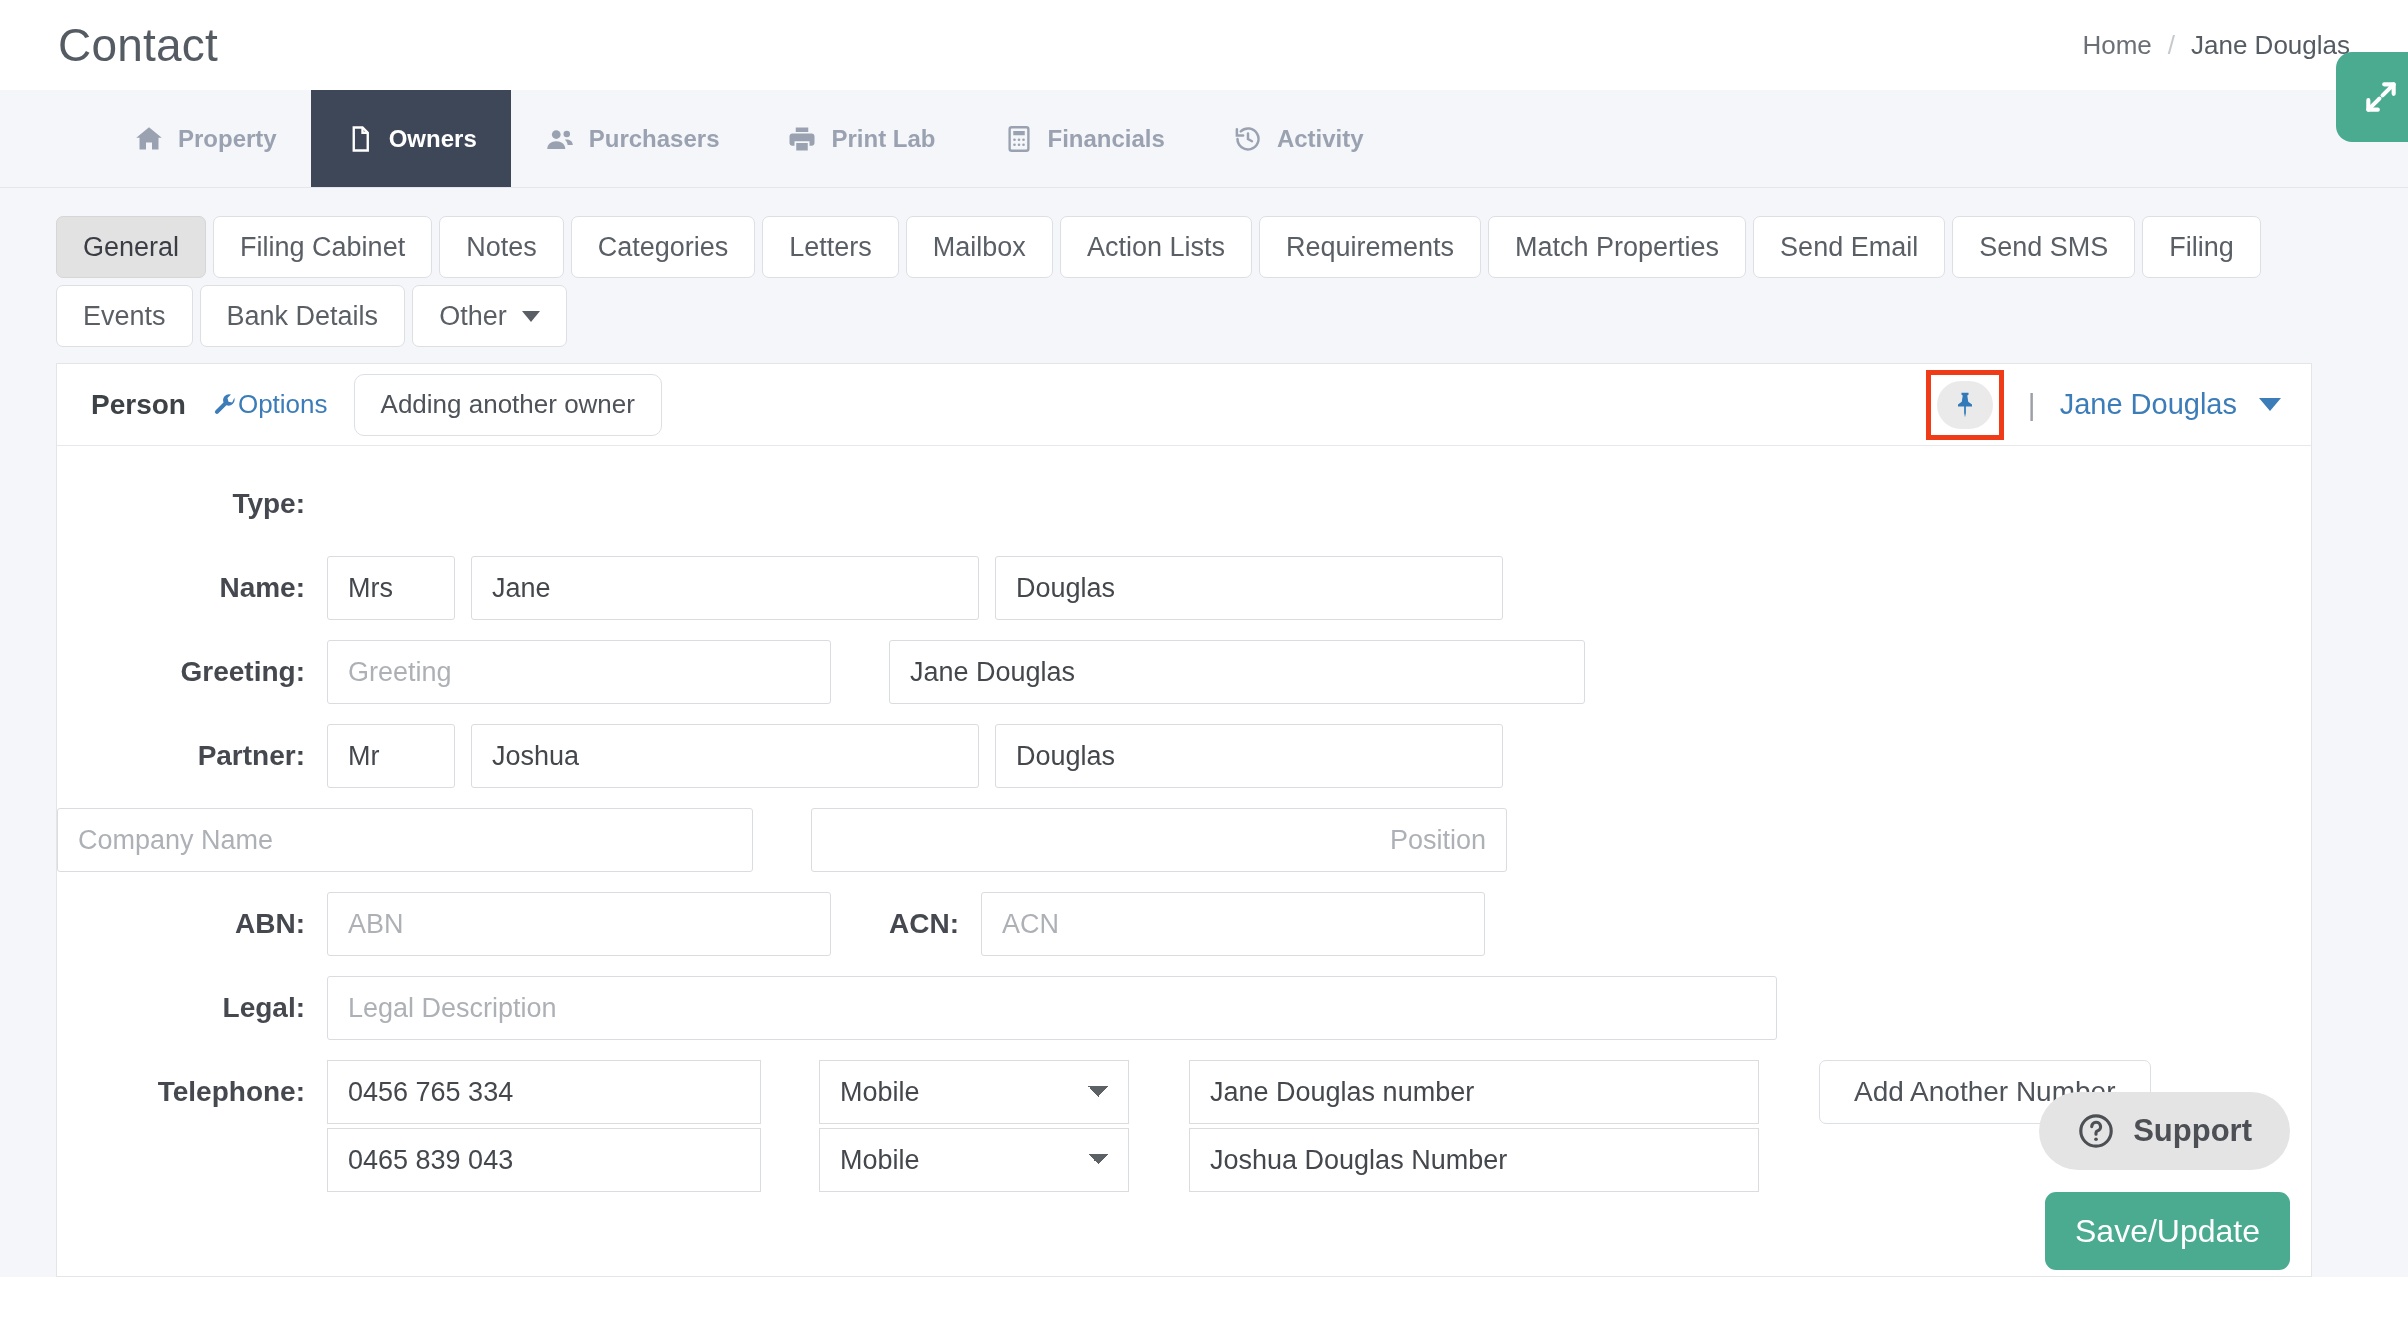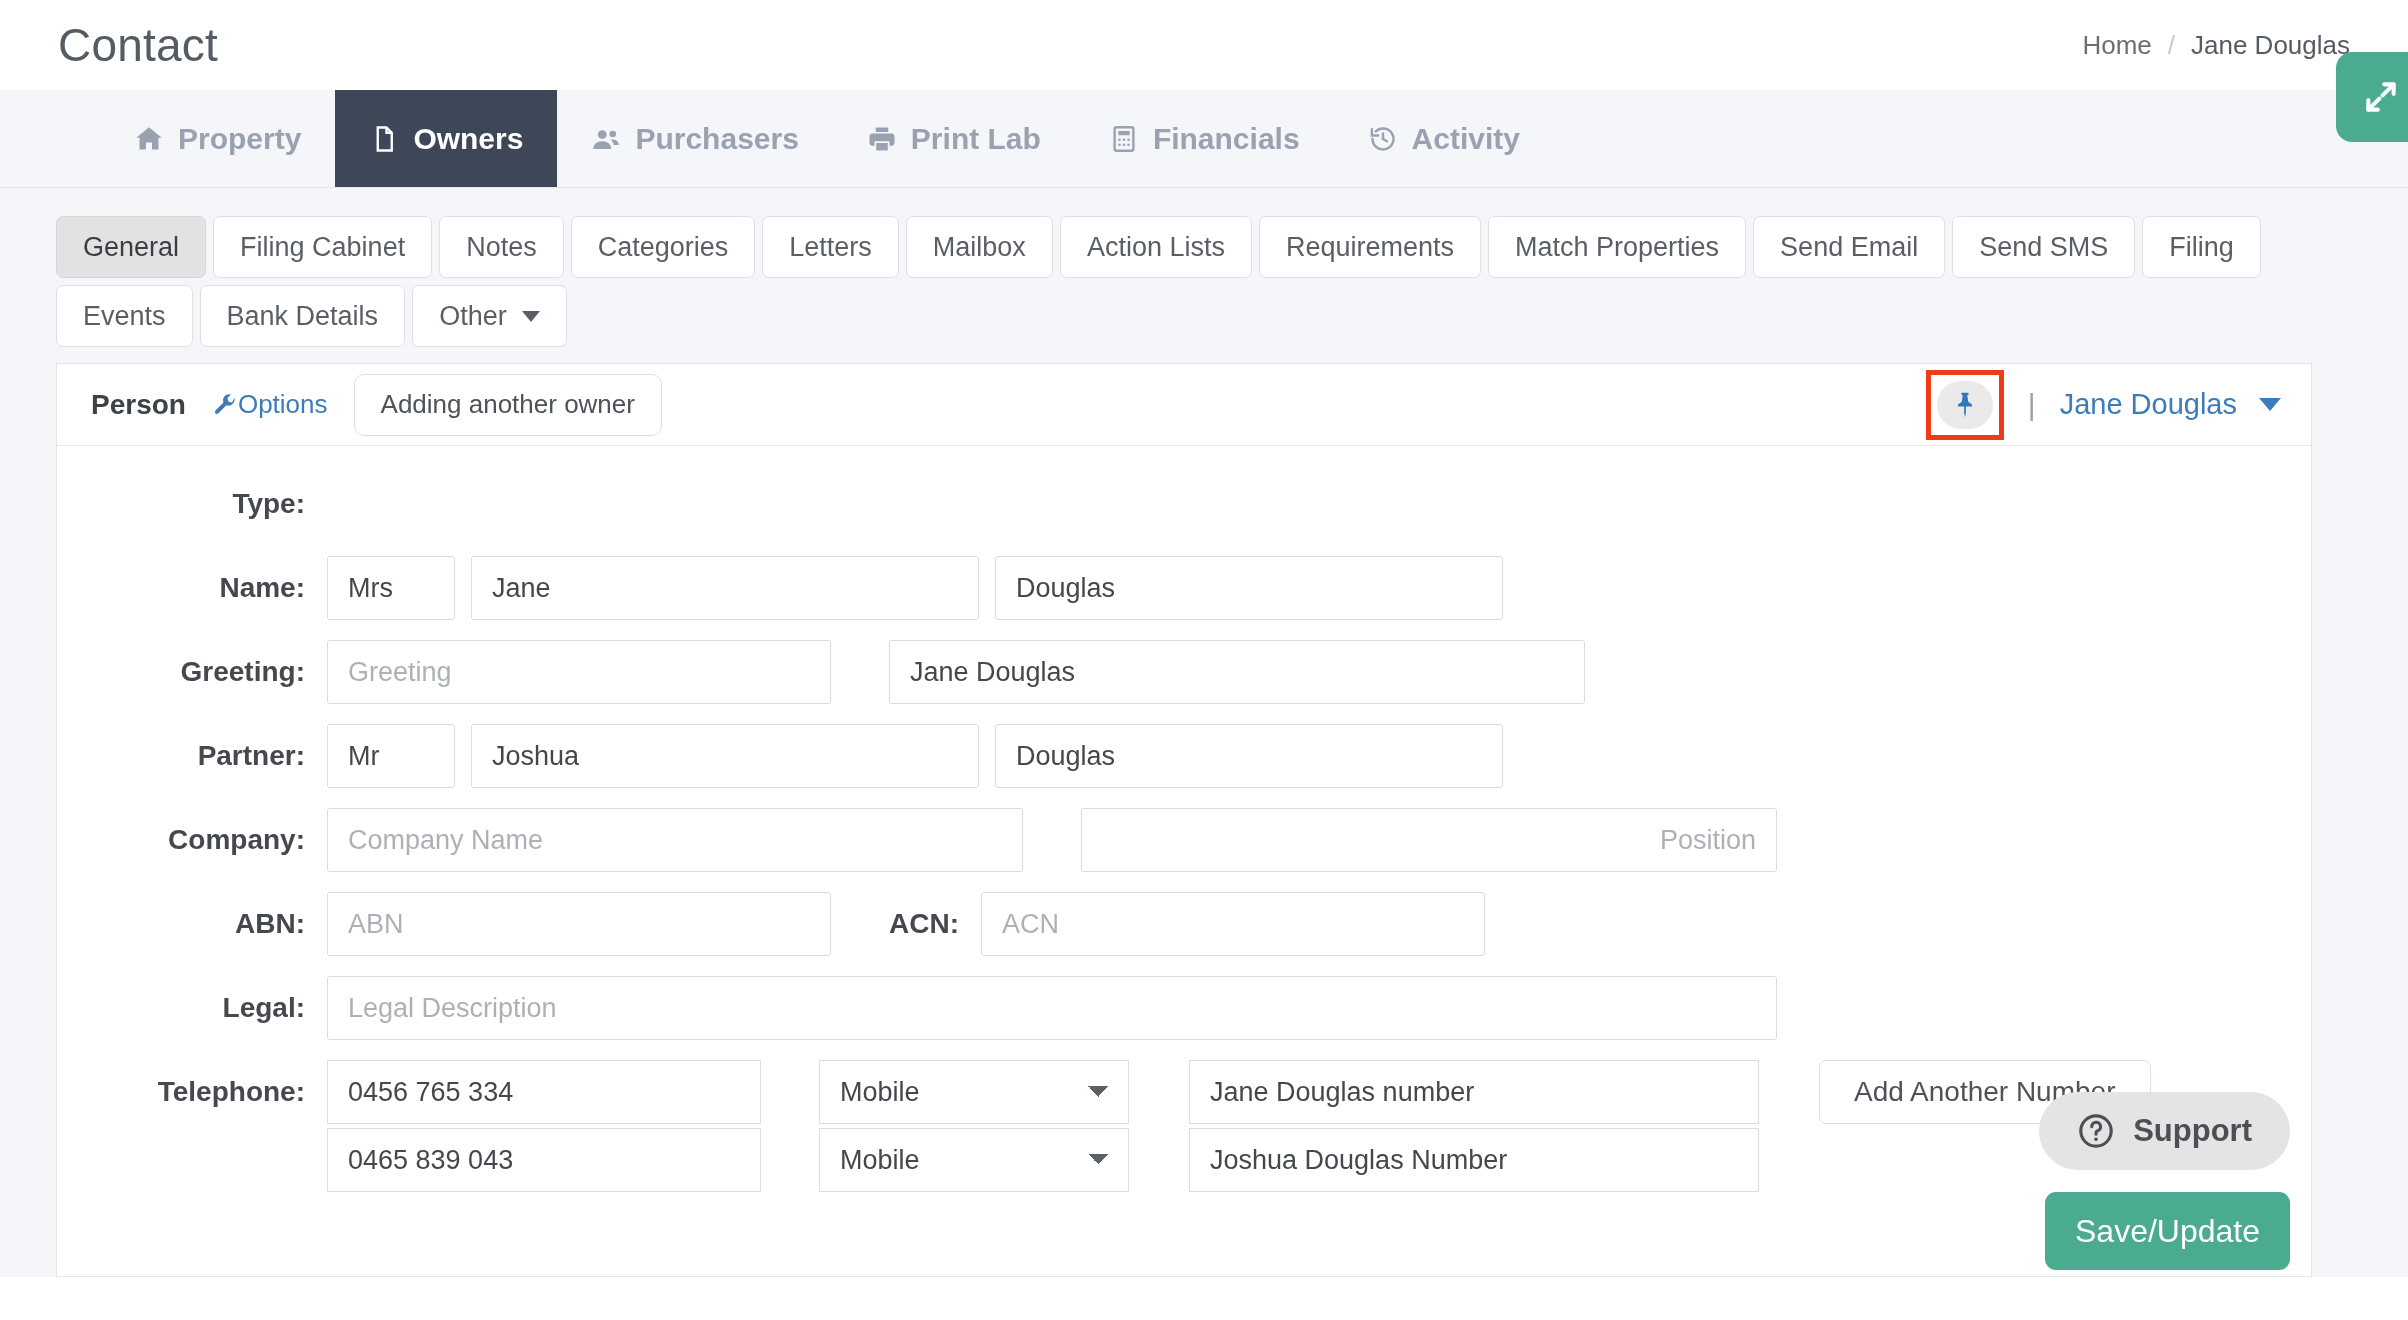--- a/index.html
+++ b/index.html
@@ -56,21 +56,21 @@
     height: 98px;
     background: #f4f6f9;
     border-bottom: 1px solid #e3e7ed;
     display: flex;
     align-items: stretch;
     padding-left: 100px;
   }
   .nav-item {
     display: flex; align-items: center; gap: 14px;
     padding: 0 34px;
-    font-size: 30px;
+    font-size: 24px;
     font-weight: 600;
     color: #9aa2b1;
     cursor: pointer;
     background: transparent;
     border: none;
     font-family: inherit;
   }
   .nav-item.active {
     background: #3e4757;
     color: #ffffff;
@@ -471,21 +471,20 @@
       </div>
 
       <div class="form-row">
         <div class="form-label">Partner:</div>
         <input class="fld w-title gap-s" value="Mr" style="">
         <input class="fld w-first gap-s" value="Joshua" style="">
         <input class="fld w-last" value="Douglas" style="">
       </div>
 
       <div class="form-row">
-        <div class="form-label">Company:</div>
         <input class="fld w-comp gap-m" placeholder="Company Name" style="">
         <input class="fld w-pos" placeholder="Position" style="">
       </div>
 
       <div class="form-row">
         <div class="form-label">ABN:</div>
         <input class="fld w-abn gap-m" placeholder="ABN" style="">
         <div class="inline-label">ACN:</div>
         <input class="fld w-acn" placeholder="ACN" style="">
       </div>

